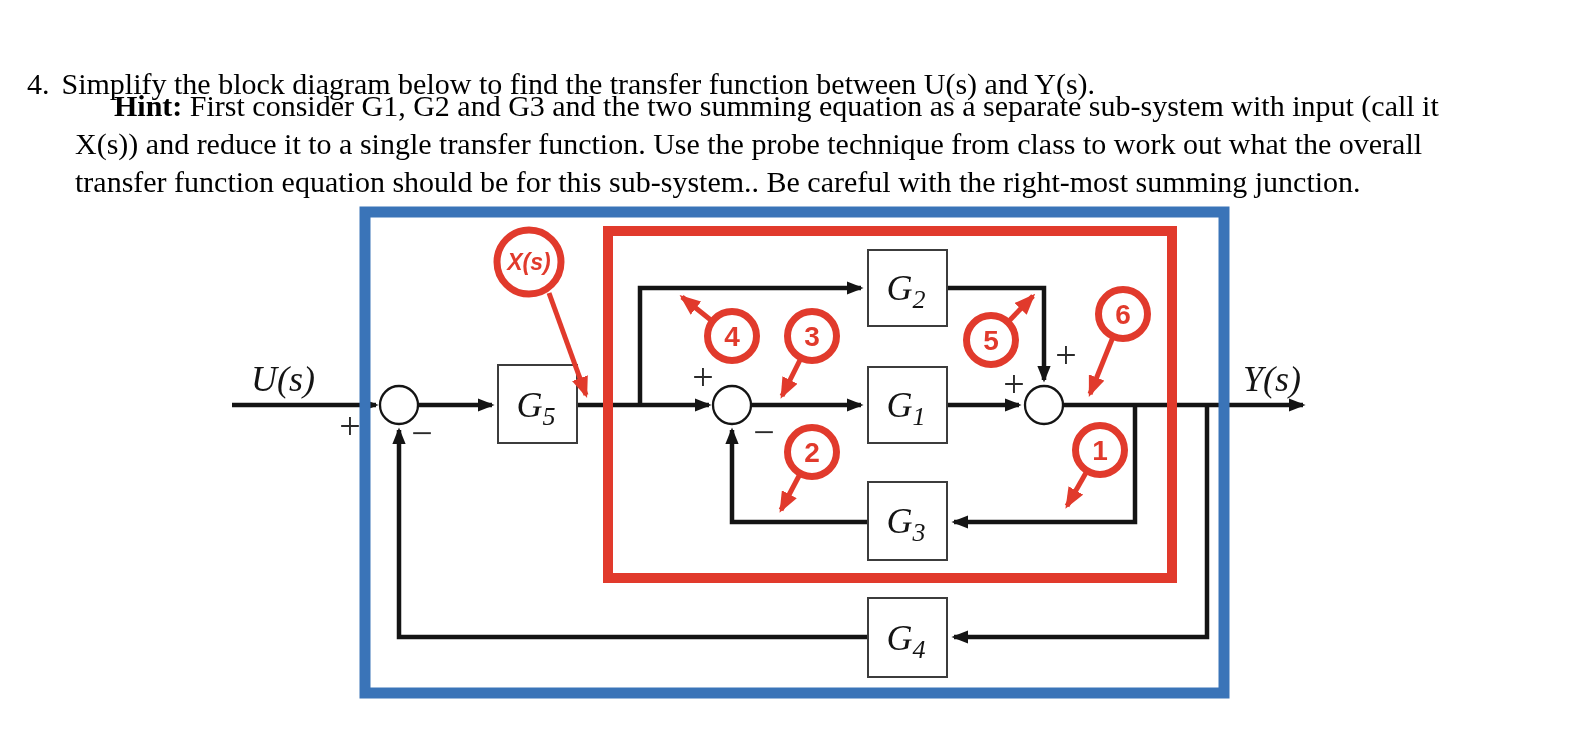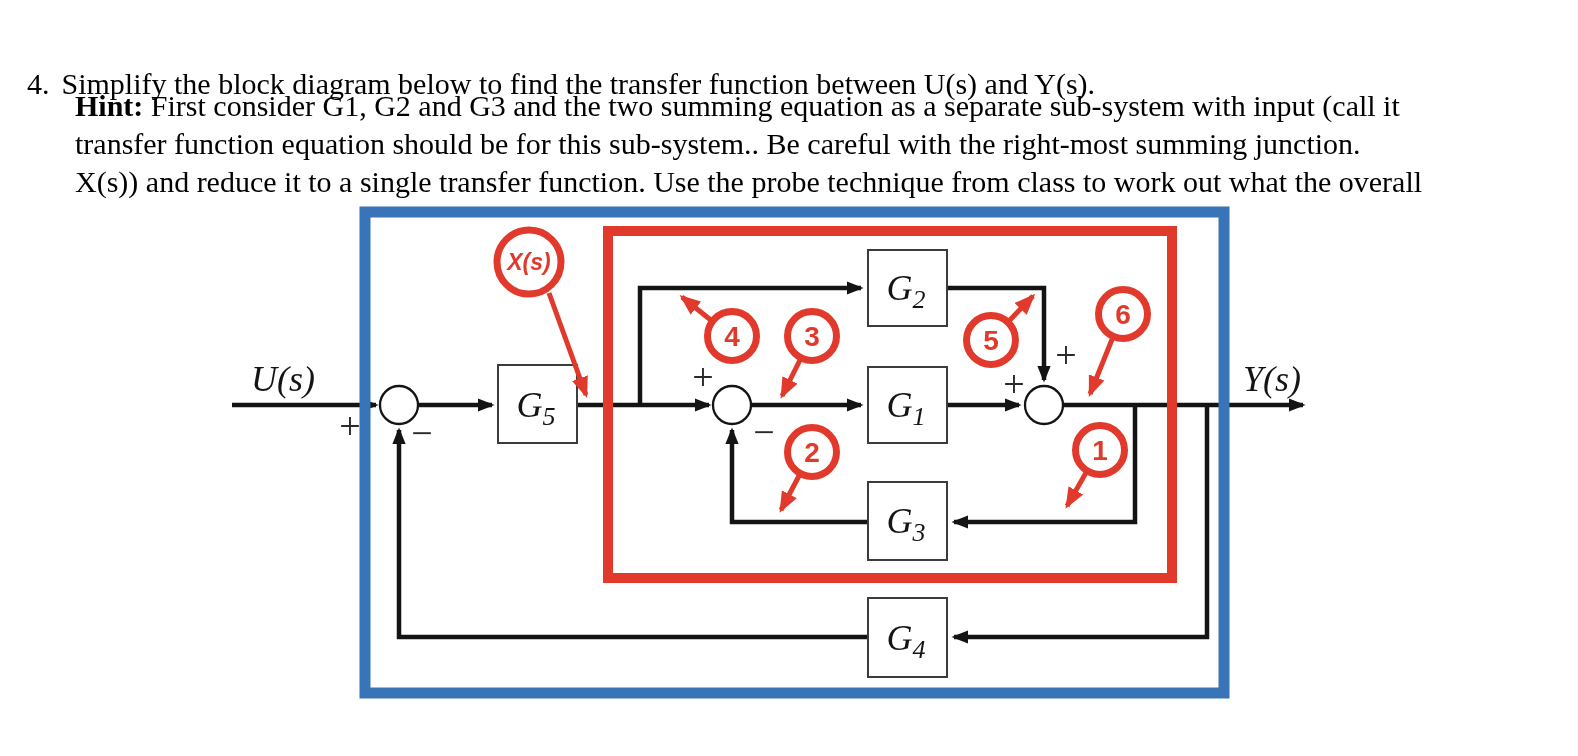--- a/index.html
+++ b/index.html
@@ -9,21 +9,21 @@
     background:#ffffff; font-family:"Liberation Serif", serif; color:#000;
   }
   .title-row {
     position:absolute; left:27px; top:24px; font-size:30px; white-space:nowrap;margin-top:43px;
   }
   .title-num { display:inline-block; margin-right:12px; }
   .hint {
     position:absolute; left:75px; top:87px; font-size:30px; line-height:38px;
     white-space:nowrap;
   }
-  .hint b { font-weight:bold; }
+  .hint b { font-weight:bold;margin-left:39px; }
   svg.diagram { position:absolute; left:0; top:0; }
   .wire  { fill:none; stroke:#141414; stroke-width:4.5px; }
   .border-blue { fill:none; stroke:var(--blue); stroke-width:11px; }
   .border-red  { fill:none; stroke:var(--red);  stroke-width:10px; }
   .block { fill:#ffffff; stroke:#3c3c3c; stroke-width:2px; }
   .junction { fill:#ffffff; stroke:#141414; stroke-width:2.3px; }
   .blocklabel { font-family:"Liberation Serif", serif; font-style:italic; font-size:36px; fill:#141414; text-anchor:middle; }
   .blocklabel .sub { font-size:26px; }
   .iolabel { font-family:"Liberation Serif", serif; font-style:italic; font-size:36px; fill:#141414; text-anchor:middle; }
   .sign { font-family:"Liberation Serif", serif; font-size:38px; fill:#2a2a2a; text-anchor:middle; }
@@ -34,22 +34,22 @@
 </style>
 </head>
 <body>
 
 <div class="title-row">
   <span class="title-num">4.</span><span>Simplify the block diagram below to find the transfer function between U(s) and Y(s).</span>
 </div>
 
 <div class="hint">
   <div><b>Hint:</b> <span>First consider G1, G2 and G3 and the two summing equation as a separate sub-system with input (call it</span></div>
+  <div>X(s)) and reduce it to a single transfer function. Use the probe technique from class to work out what the overall</div>
   <div>transfer function equation should be for this sub-system.. Be careful with the right-most summing junction.</div>
-  <div>X(s)) and reduce it to a single transfer function. Use the probe technique from class to work out what the overall</div>
 </div>
 
 <svg class="diagram" width="1578" height="756" viewBox="0 0 1578 756" xmlns="http://www.w3.org/2000/svg">
   <defs>
     <marker id="ab" viewBox="0 0 10 8" refX="8.5" refY="4" markerWidth="17" markerHeight="14" markerUnits="userSpaceOnUse" orient="auto">
       <path d="M0,0 L10,4 L0,8 Z" fill="#141414"></path>
     </marker>
     <marker id="ar" viewBox="0 0 10 8" refX="8.5" refY="4" markerWidth="21" markerHeight="17" markerUnits="userSpaceOnUse" orient="auto">
       <path d="M0,0 L10,4 L0,8 Z" fill="#e13a2c"></path>
     </marker>

